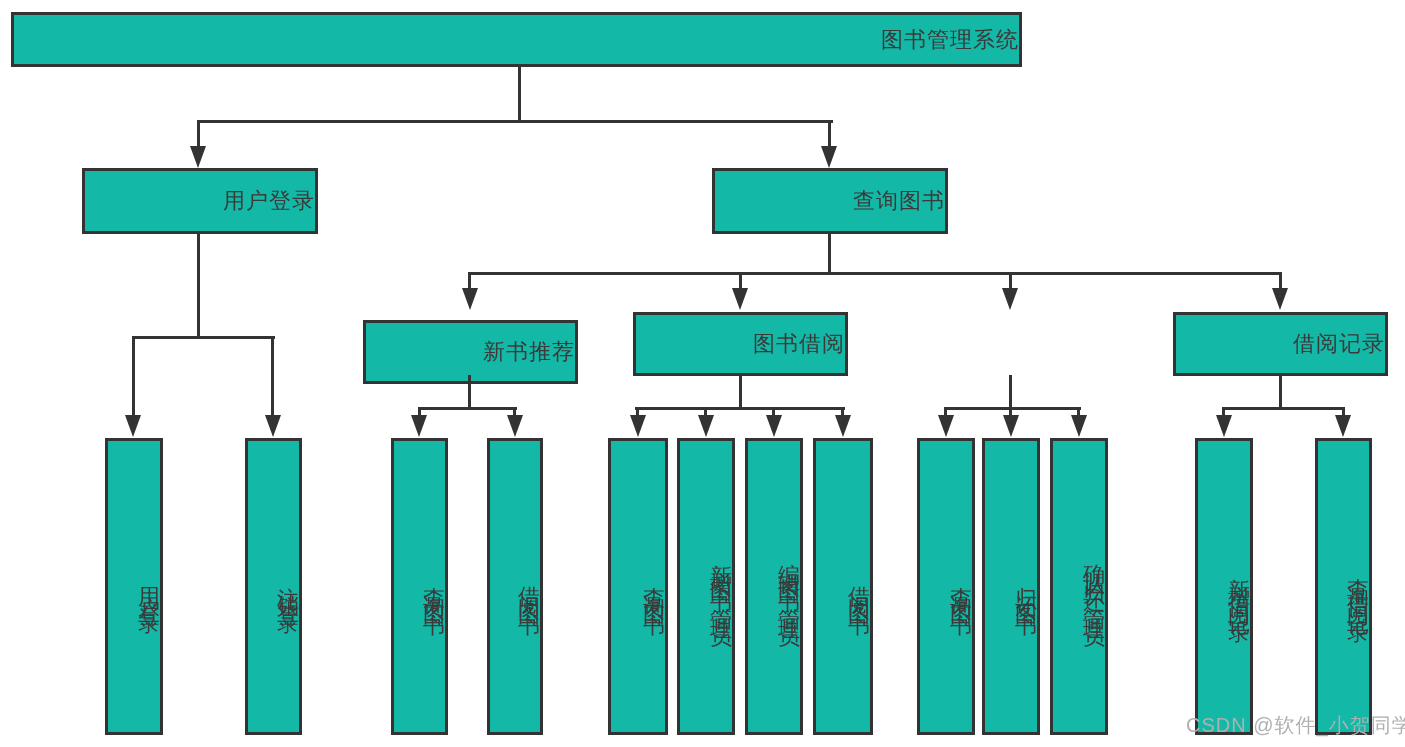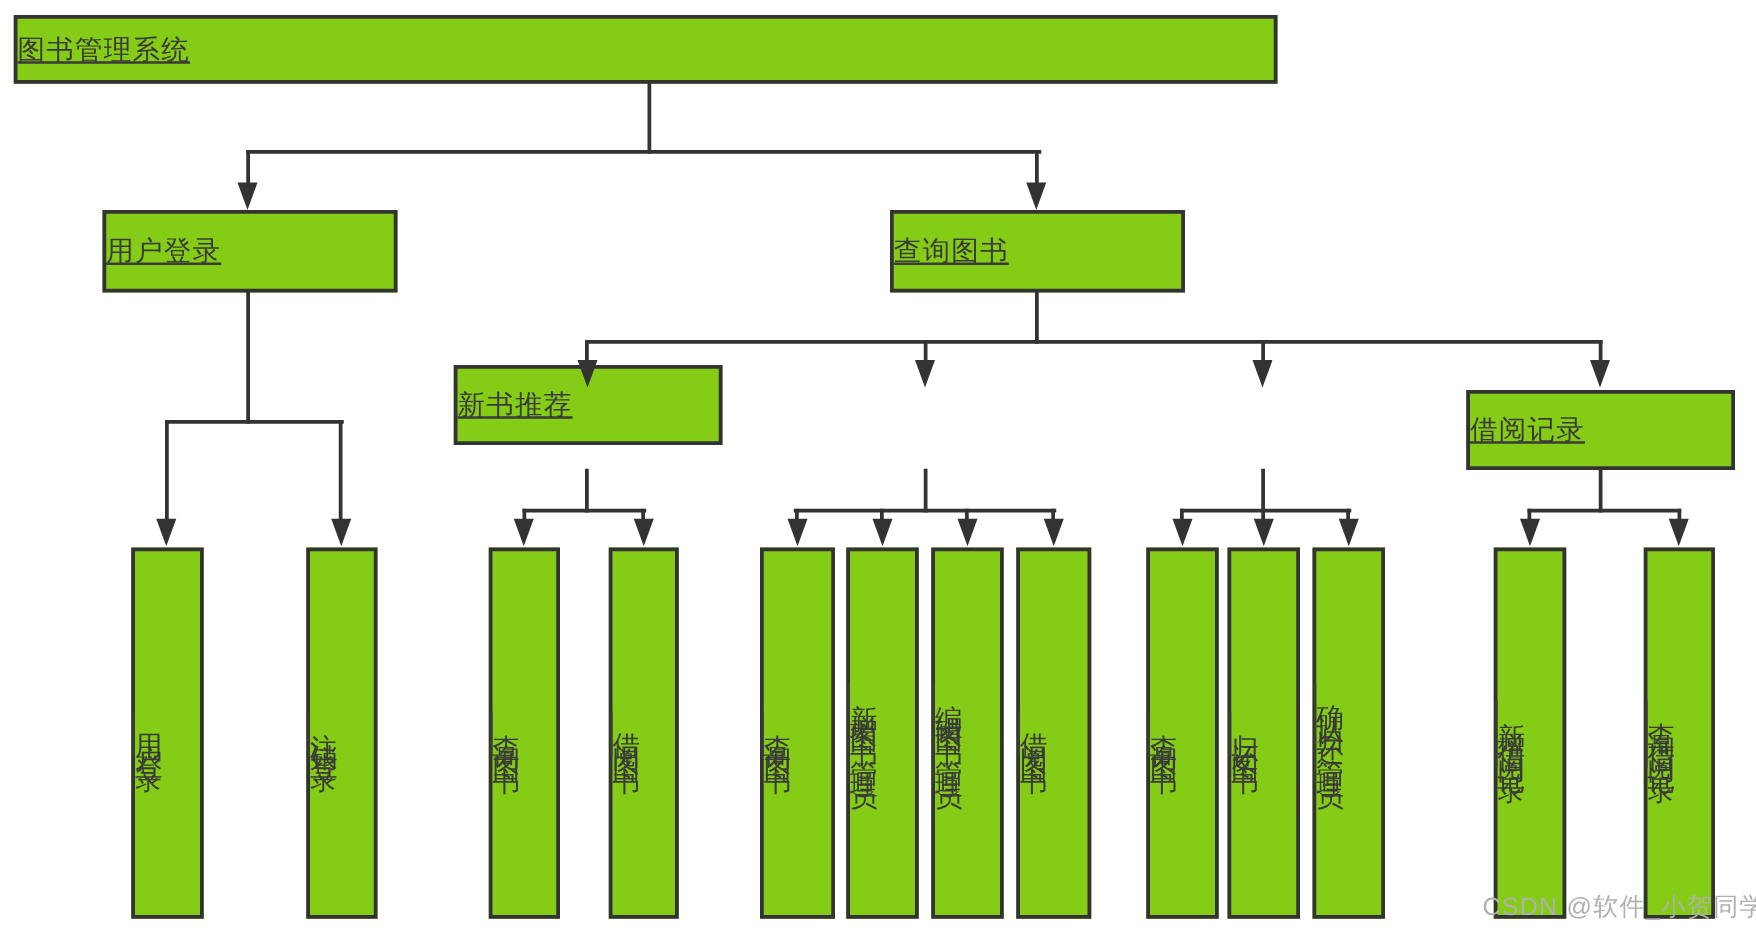--- a/index.html
+++ b/index.html
@@ -14,26 +14,25 @@
   .canvas{
     position:relative;
     width:1405px;
     height:747px;
     background:var(--background);
     overflow:hidden;
   }
   .box{
     position:absolute;
     border:3px solid var(--line);
-    background:#84cc16;
+    background:#14b8a6;
     display:flex;
     align-items:center;
-    justify-content:flex-start;
+    justify-content:flex-end;
     color:var(--text);
-    text-decoration:underline;
   }
   .box.h span{
     font-size:22px;
     letter-spacing:1px;
     white-space:nowrap;
   }
   .box.v span{
     writing-mode:vertical-rl;
     text-orientation:mixed;
     font-size:22px;
@@ -71,22 +70,25 @@
     <span>图书管理系统</span>
   </div>
 
   <div class="box h" style="left:82px;top:168px;width:236px;height:66px">
     <span>用户登录</span>
   </div>
   <div class="box h" style="left:712px;top:168px;width:236px;height:66px">
     <span>查询图书</span>
   </div>
 
-  <div class="box h" style="left:363px;top:292px;width:215px;height:64px">
+  <div class="box h" style="left:363px;top:320px;width:215px;height:64px">
     <span>新书推荐</span>
+  </div>
+  <div class="box h" style="left:633px;top:312px;width:215px;height:64px">
+    <span>图书借阅</span>
   </div>
   <div class="box h" style="left:1173px;top:312px;width:215px;height:64px">
     <span>借阅记录</span>
   </div>
 
   <div class="box v" style="left:105px;top:438px;width:58px;height:297px">
     <span>用户登录</span>
   </div>
   <div class="box v" style="left:245px;top:438px;width:57px;height:297px">
     <span>注销登录</span>

